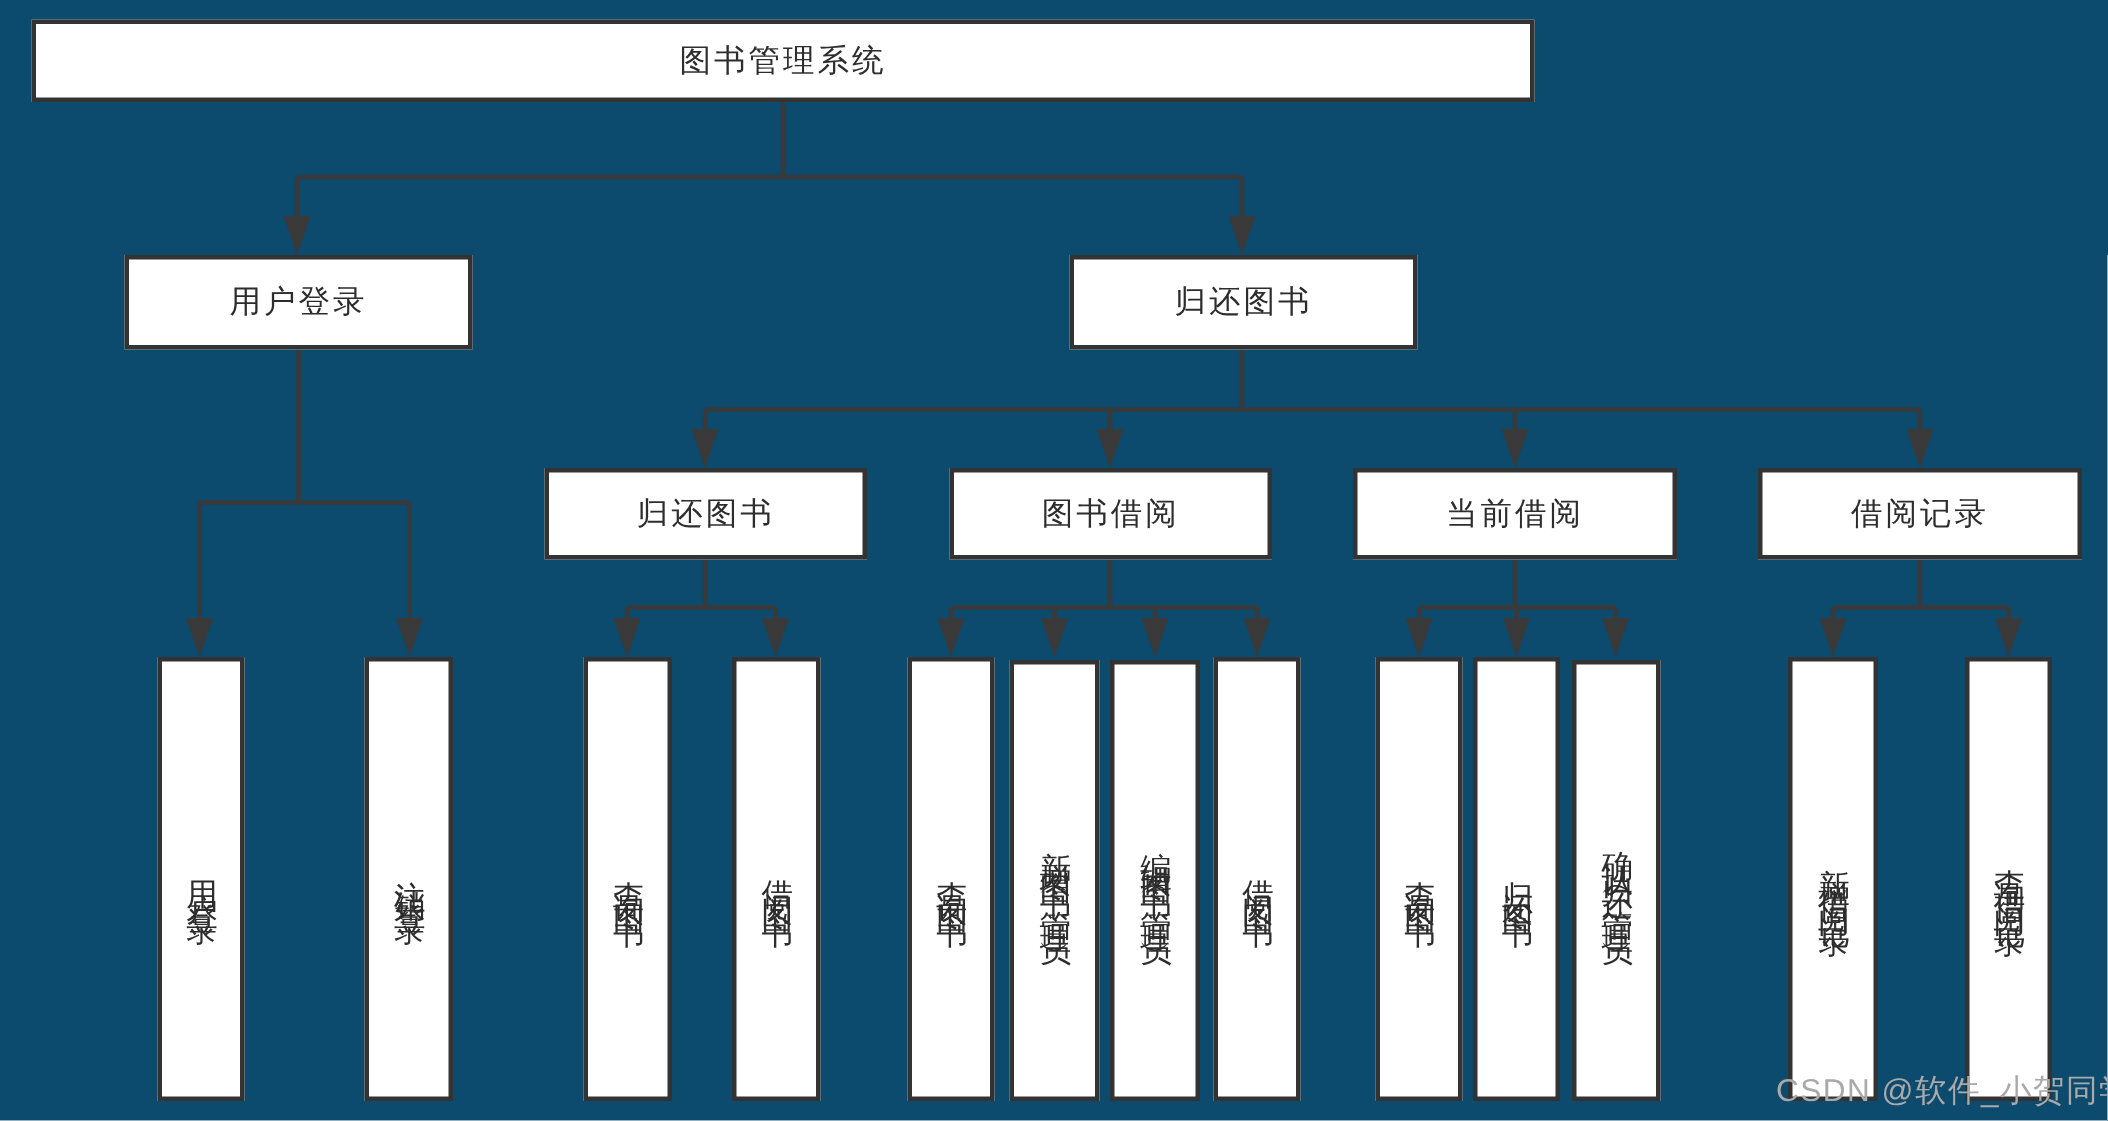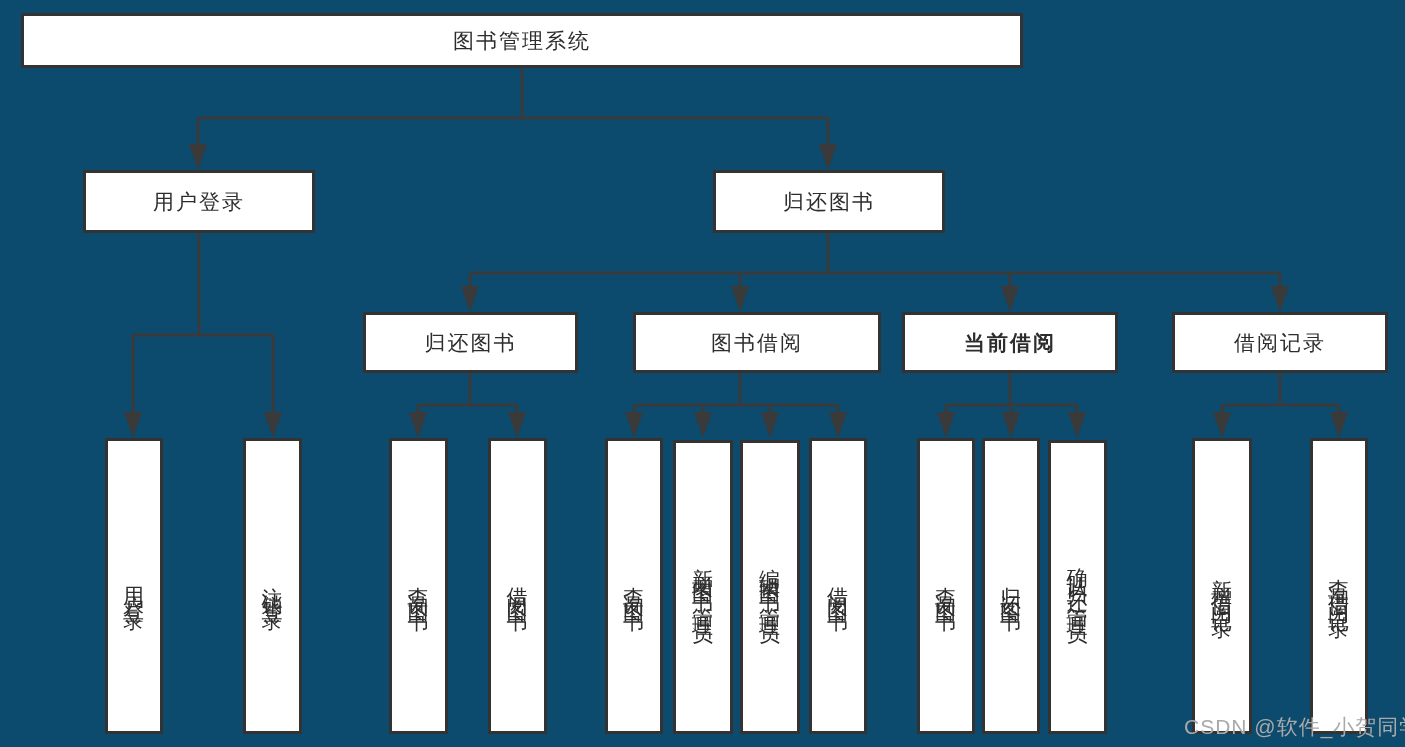--- a/index.html
+++ b/index.html
@@ -84,22 +84,22 @@
       <polygon points="1330,412 1348,412 1339,438"></polygon>
     </g>
   </svg>
 
   <div class="node hbox" style="left:21px;top:13px;width:1002px;height:55px;">图书管理系统</div>
 
   <div class="node hbox" style="left:83px;top:170px;width:232px;height:63px;">用户登录</div>
   <div class="node hbox" style="left:713px;top:170px;width:232px;height:63px;">归还图书</div>
 
   <div class="node hbox" style="left:363px;top:312px;width:215px;height:61px;">归还图书</div>
-  <div class="node hbox" style="left:633px;top:312px;width:248px;height:61px;">图书借阅</div>
-  <div class="node hbox" style="left:902px;top:312px;width:216px;height:61px;font-weight:bold;">当前借阅</div>
+  <div class="node hbox" style="left:633px;top:312px;width:215px;height:61px;">图书借阅</div>
+  <div class="node hbox" style="left:902px;top:312px;width:216px;height:61px;">当前借阅</div>
   <div class="node hbox" style="left:1172px;top:312px;width:216px;height:61px;">借阅记录</div>
 
   <div class="node vbox" style="left:105px;top:438px;width:58px;height:296px;">
     <span>用户登录</span>
     </div>
   <div class="node vbox" style="left:243px;top:438px;width:59px;height:296px;">
     <span>注销登录</span>
     </div>
 
   <div class="node vbox" style="left:389px;top:438px;width:59px;height:296px;">

